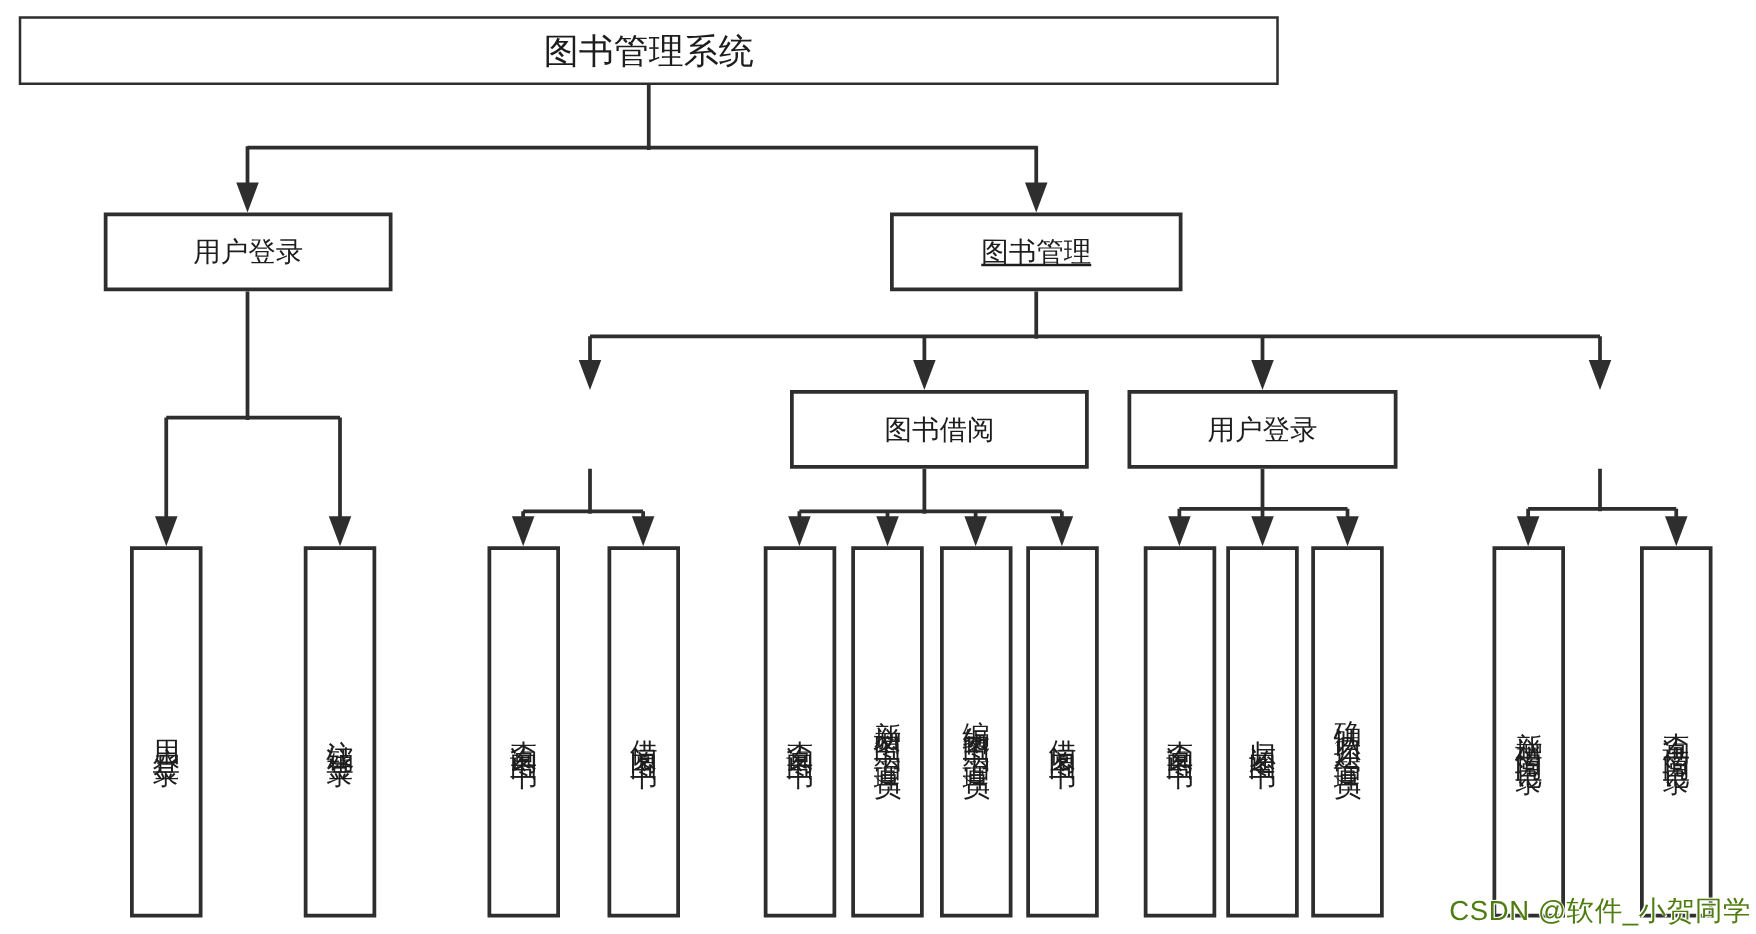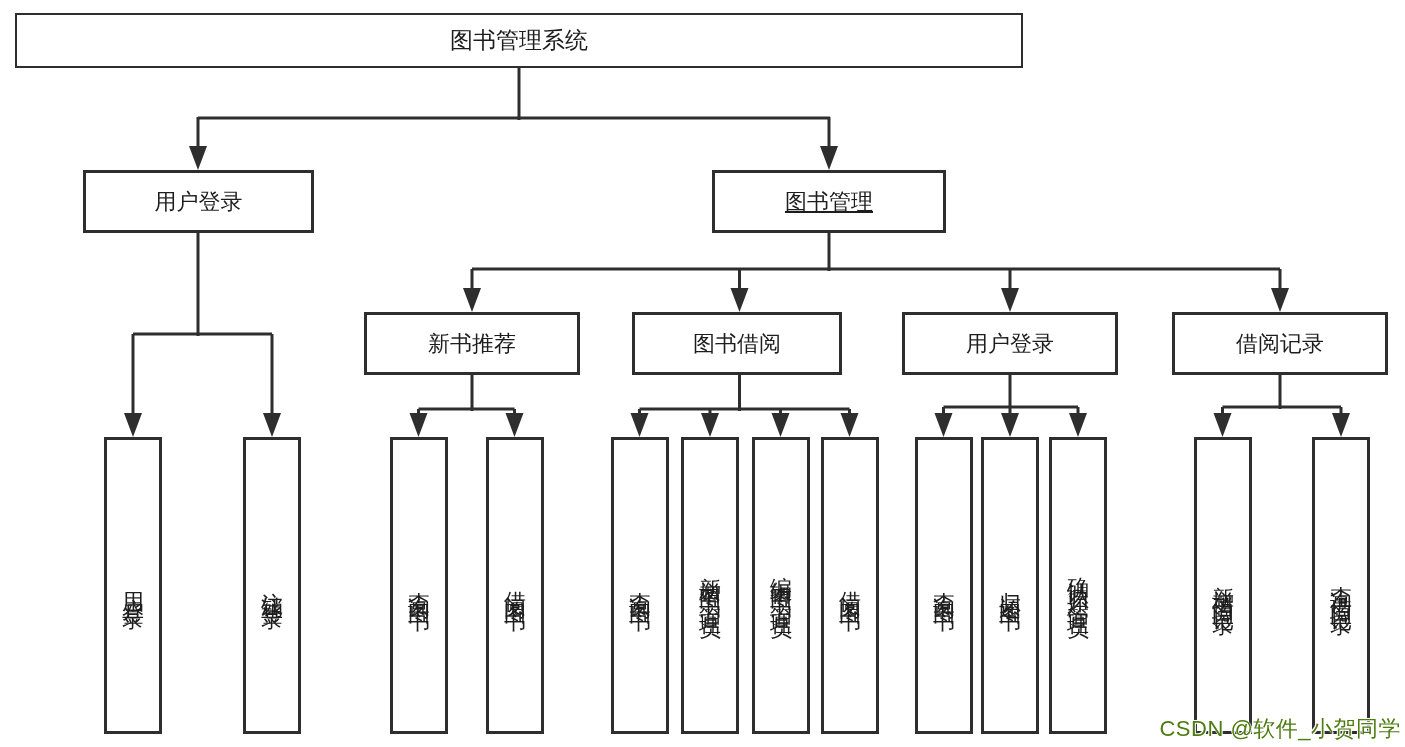--- a/index.html
+++ b/index.html
@@ -6,21 +6,21 @@
   #canvas{
     position:relative;width:1405px;height:747px;background:#ffffff;
     font-family:"Liberation Sans", sans-serif;overflow:hidden;
   }
   #connector-svg{position:absolute;left:0;top:0;pointer-events:none;}
   .node{
     position:absolute;box-sizing:border-box;background:#ffffff;
     border:3px solid #2e2e2e;display:flex;align-items:center;justify-content:center;
     color:#1d1d1d;
   }
-  .node.root{left:15px;top:13px;width:1008px;height:55px;border-width:2.5px;font-size:23px;}
+  .node.root{left:15px;top:13px;width:1008px;height:55px;border-width:2.5px;font-size:28px;}
   .node.lvl2{top:170px;height:63px;font-size:22px;}
   .node.lvl3{top:312px;height:63px;font-size:22px;}
   .node.leaf{top:437px;width:58px;height:297px;}
   .leaf .vtext{
     writing-mode:vertical-rl;text-orientation:mixed;
     font-size:22px;letter-spacing:6px;line-height:1;white-space:nowrap;
   }
   #watermark{
     position:absolute;right:4px;top:714px;font-size:22px;color:#4d7c0f;
     text-shadow:1px 1px 0 #ffffff,-1px -1px 0 #ffffff,0 0 2px #ffffff;
@@ -70,31 +70,25 @@
     <span>图书管理系统</span>
   </div>
 
   <div class="node lvl2" style="left:83px;width:231px;">
     <span>用户登录</span>
   </div>
   <div class="node lvl2" style="left:712px;width:234px;text-decoration:underline;">
     <span>图书管理</span>
   </div>
 
-  <div class="node lvl3" style="left:364px;width:216px;">
-    <span>新书推荐</span>
-  </div>
-  <div class="node lvl3" style="left:632px;width:210px;align-items:center;">
+  <div class="node lvl3" style="left:632px;width:239px;align-items:center;">
     <span>图书借阅</span>
   </div>
   <div class="node lvl3" style="left:902px;width:216px;">
     <span>用户登录</span>
-  </div>
-  <div class="node lvl3" style="left:1172px;width:216px;">
-    <span>借阅记录</span>
   </div>
 
   <div class="node leaf" style="left:104px;">
     <span class="vtext">用户登录</span>
   </div>
   <div class="node leaf" style="left:243px;">
     <span class="vtext">注销登录</span>
   </div>
 
   <div class="node leaf" style="left:390px;">

